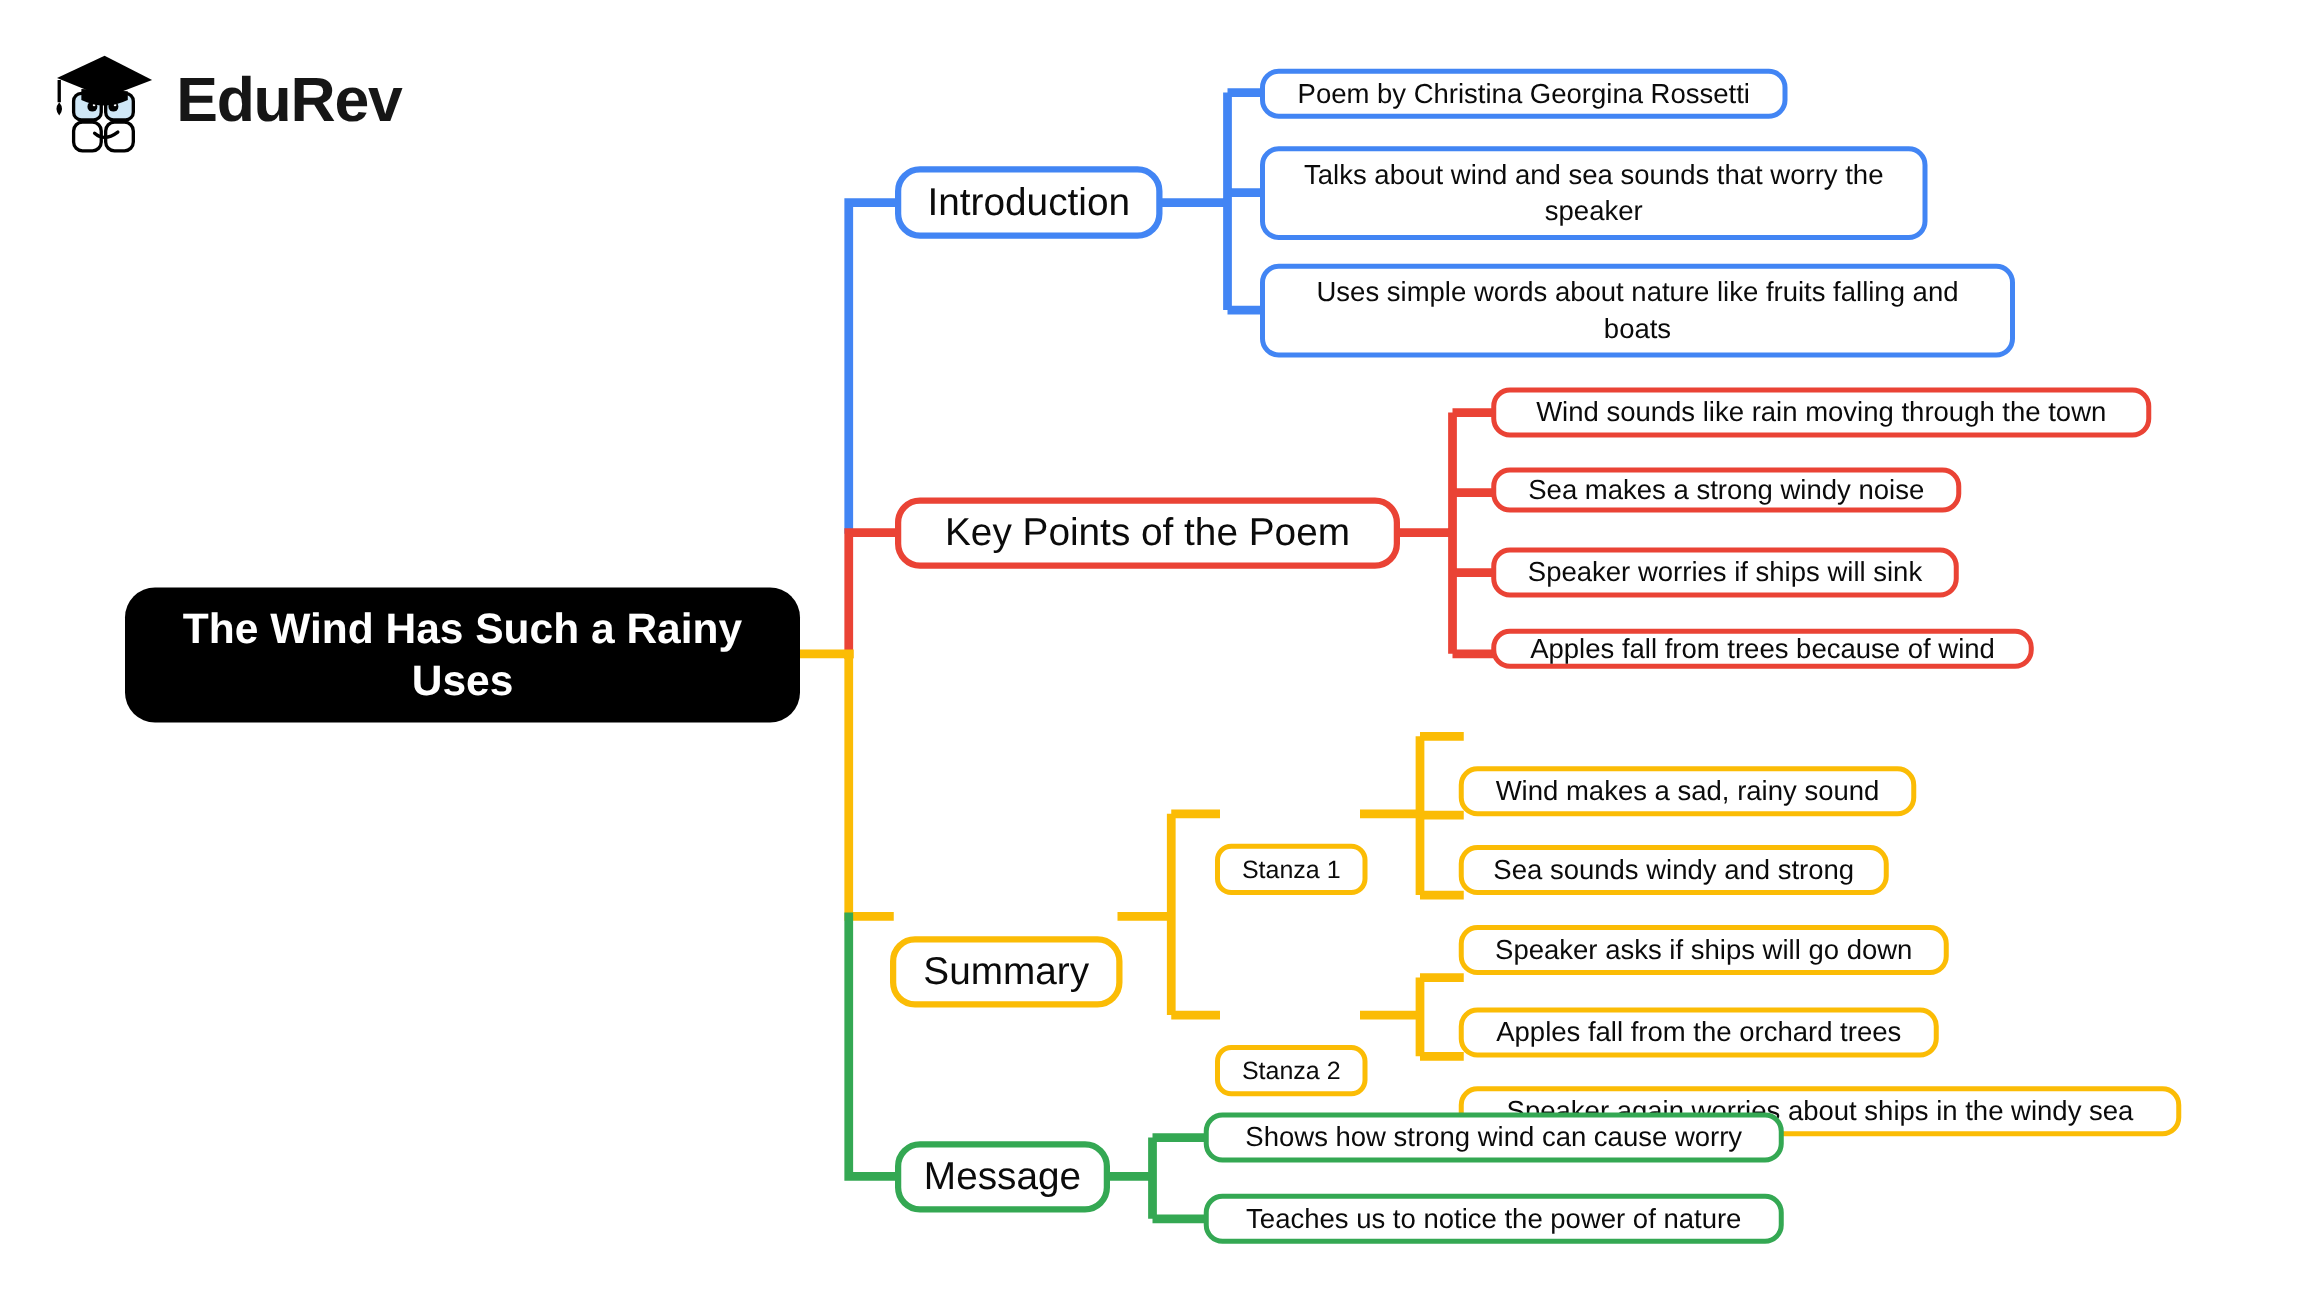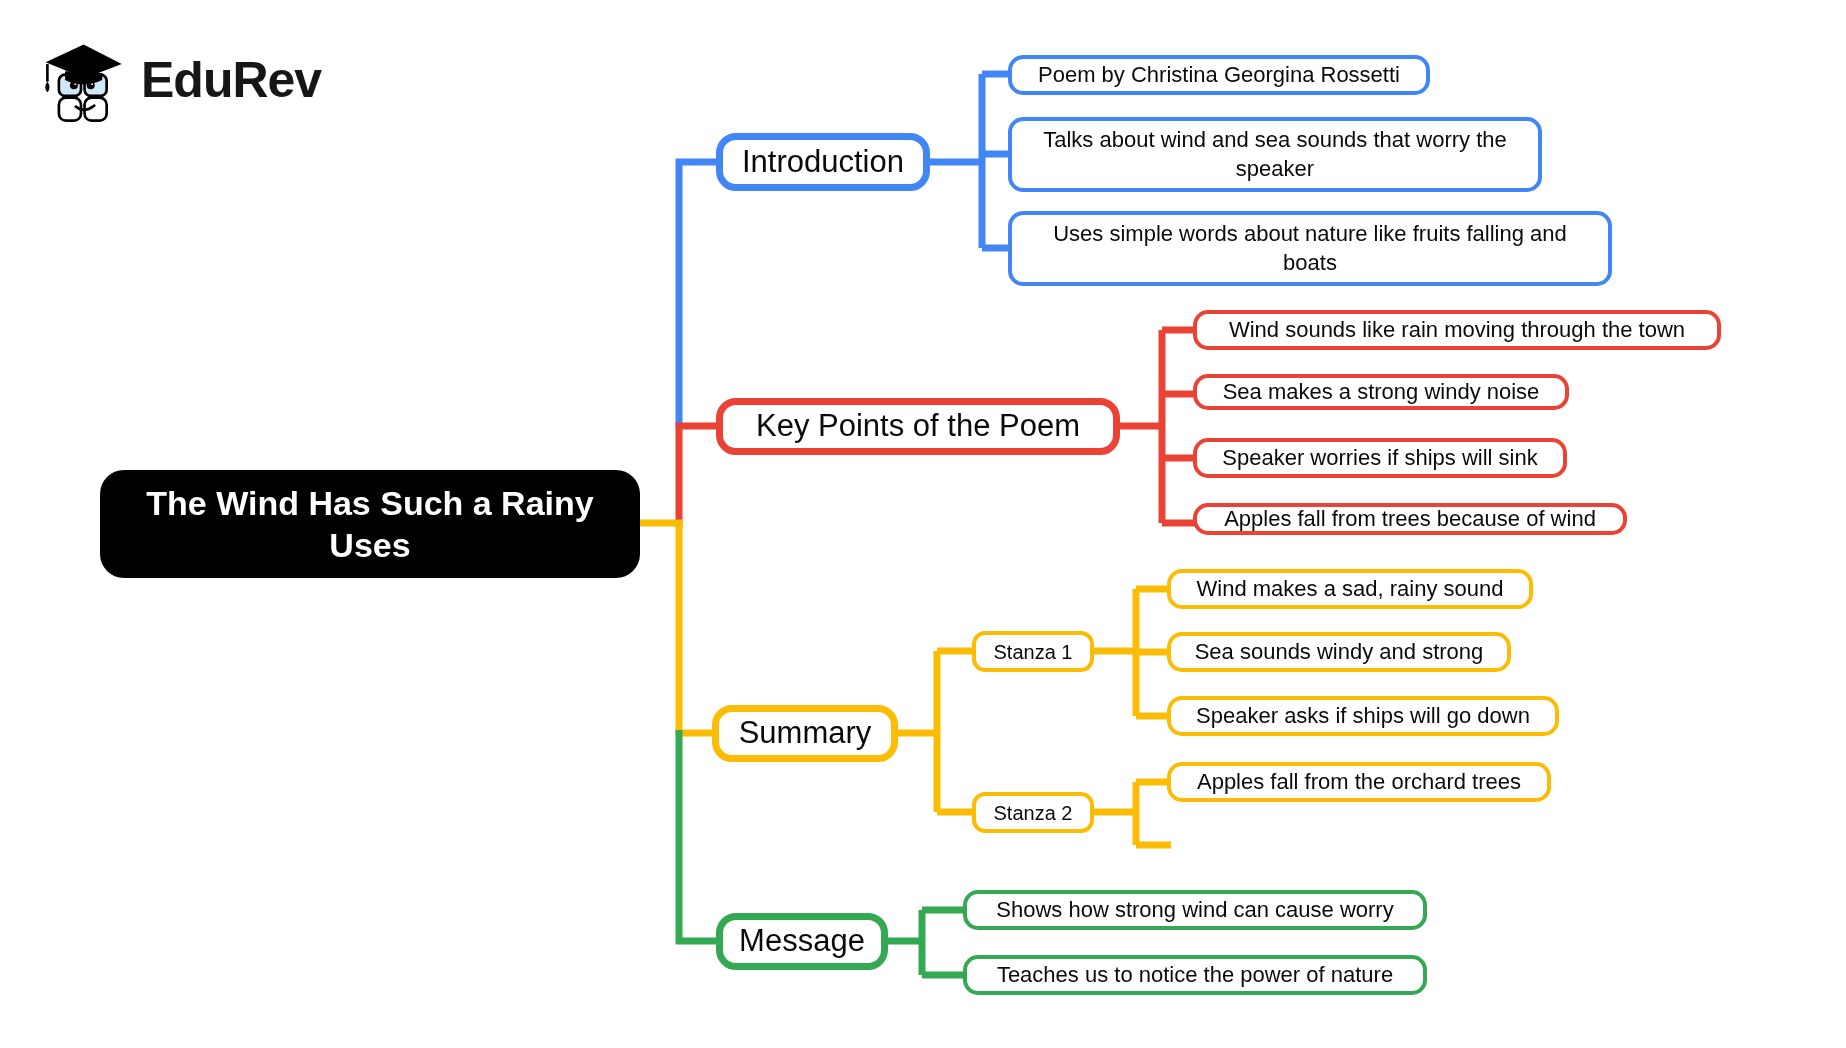--- a/index.html
+++ b/index.html
@@ -20,21 +20,21 @@
   .node{
     position:absolute;
     box-sizing:border-box;
     background:#ffffff;
     display:flex;align-items:center;justify-content:center;
     text-align:center;
     color:#0b0b0b;
     line-height:1.3;
   }
   .branch{
-    border:7px solid #eab308;
+    border:5px solid #eab308;
     border-radius:20px;
     font-size:31px;
     padding:2px 10px;
     white-space:nowrap;
   }
   .leaf{
     border:4px solid #84cc16;
     border-radius:15px;
     font-size:22px;
     padding:2px 12px;
@@ -42,21 +42,21 @@
   .one-line{white-space:nowrap;}
   .sub{
     border:4px solid #000;
     border-radius:13px;
     font-size:20px;
     padding:2px 8px;
     white-space:nowrap;
   }
   .b-blue{border-color:var(--blue);}
   .b-red{border-color:var(--red);}
-  .b-yellow{border-color:var(--yellow);}
+  .b-yellow{border-color:var(--yellow);margin-top:44px;}
   .b-green{border-color:var(--green);}
 
   .root{
     background:var(--rootBg);
     color:var(--rootText);
     border:none;
     border-radius:24px;
     font-weight:bold;
     font-size:34px;
     line-height:1.25;
@@ -135,18 +135,19 @@
   <div class="node leaf one-line b-red" style="left:1193px;top:503px;width:434px;height:32px;">Apples fall from trees because of wind</div>
 
   <div class="node branch b-yellow" style="left:712px;top:705px;width:186px;height:57px;">Summary</div>
   <div class="node sub b-yellow" style="left:972px;top:631px;width:122px;height:41px;">Stanza 1</div>
   <div class="node sub b-yellow" style="left:972px;top:792px;width:122px;height:41px;">Stanza 2</div>
 
   <div class="node leaf one-line b-yellow" style="left:1167px;top:569px;width:366px;height:40px;">Wind makes a sad, rainy sound</div>
   <div class="node leaf one-line b-yellow" style="left:1167px;top:632px;width:344px;height:40px;">Sea sounds windy and strong</div>
   <div class="node leaf one-line b-yellow" style="left:1167px;top:696px;width:392px;height:40px;">Speaker asks if ships will go down</div>
   <div class="node leaf one-line b-yellow" style="left:1167px;top:762px;width:384px;height:40px;">Apples fall from the orchard trees</div>
+  <div class="node leaf one-line b-yellow" style="left:1167px;top:825px;width:578px;height:40px;">Speaker again worries about ships in the windy sea</div>
 
   <div class="node branch b-green" style="left:716px;top:913px;width:172px;height:57px;">Message</div>
   <div class="node leaf one-line b-green" style="left:963px;top:890px;width:464px;height:40px;">Shows how strong wind can cause worry</div>
   <div class="node leaf one-line b-green" style="left:963px;top:955px;width:464px;height:40px;">Teaches us to notice the power of nature</div>
 
 </div>
 
 </body></html>

